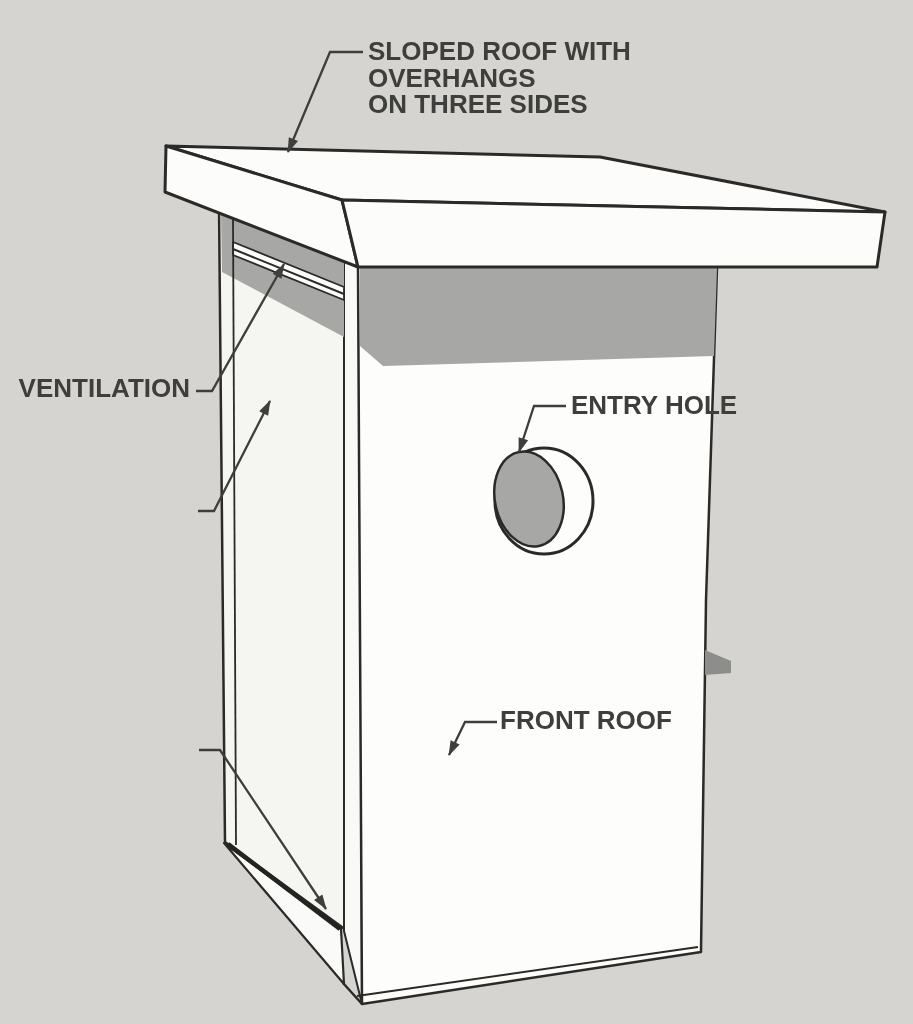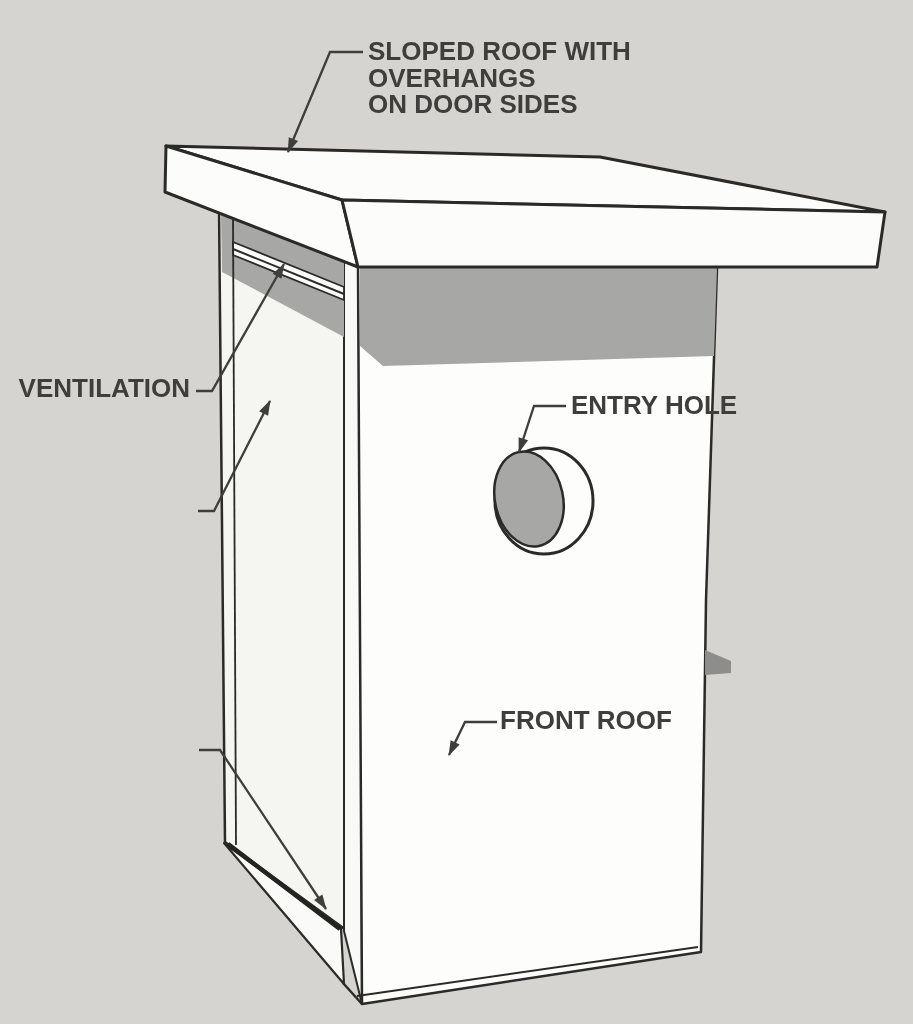--- a/index.html
+++ b/index.html
@@ -73,21 +73,21 @@
       <polyline points="198,511 214,511 270,401" marker-end="url(#ah)"></polyline>
       <polyline points="199,750 220,750 326,909" marker-end="url(#ah)"></polyline>
       <polyline points="566,406 534,406 519,452" marker-end="url(#ah)"></polyline>
       <polyline points="497,722 465,722 449,755" marker-end="url(#ah)"></polyline>
     </g>
   </svg>
 
   <div class="lbl align-left" style="left:368px;top:38px">
     <div>SLOPED ROOF WITH</div>
     <div>OVERHANGS</div>
-    <div>ON DOOR SIDES</div>
+    <div>ON THREE SIDES</div>
   </div>
 
   <div class="lbl align-right" style="right:723px;top:375px">
     <div>VENTILATION</div>
   </div>
 
 
 
   <div class="lbl align-left" style="left:571px;top:392px">ENTRY HOLE</div>
 

